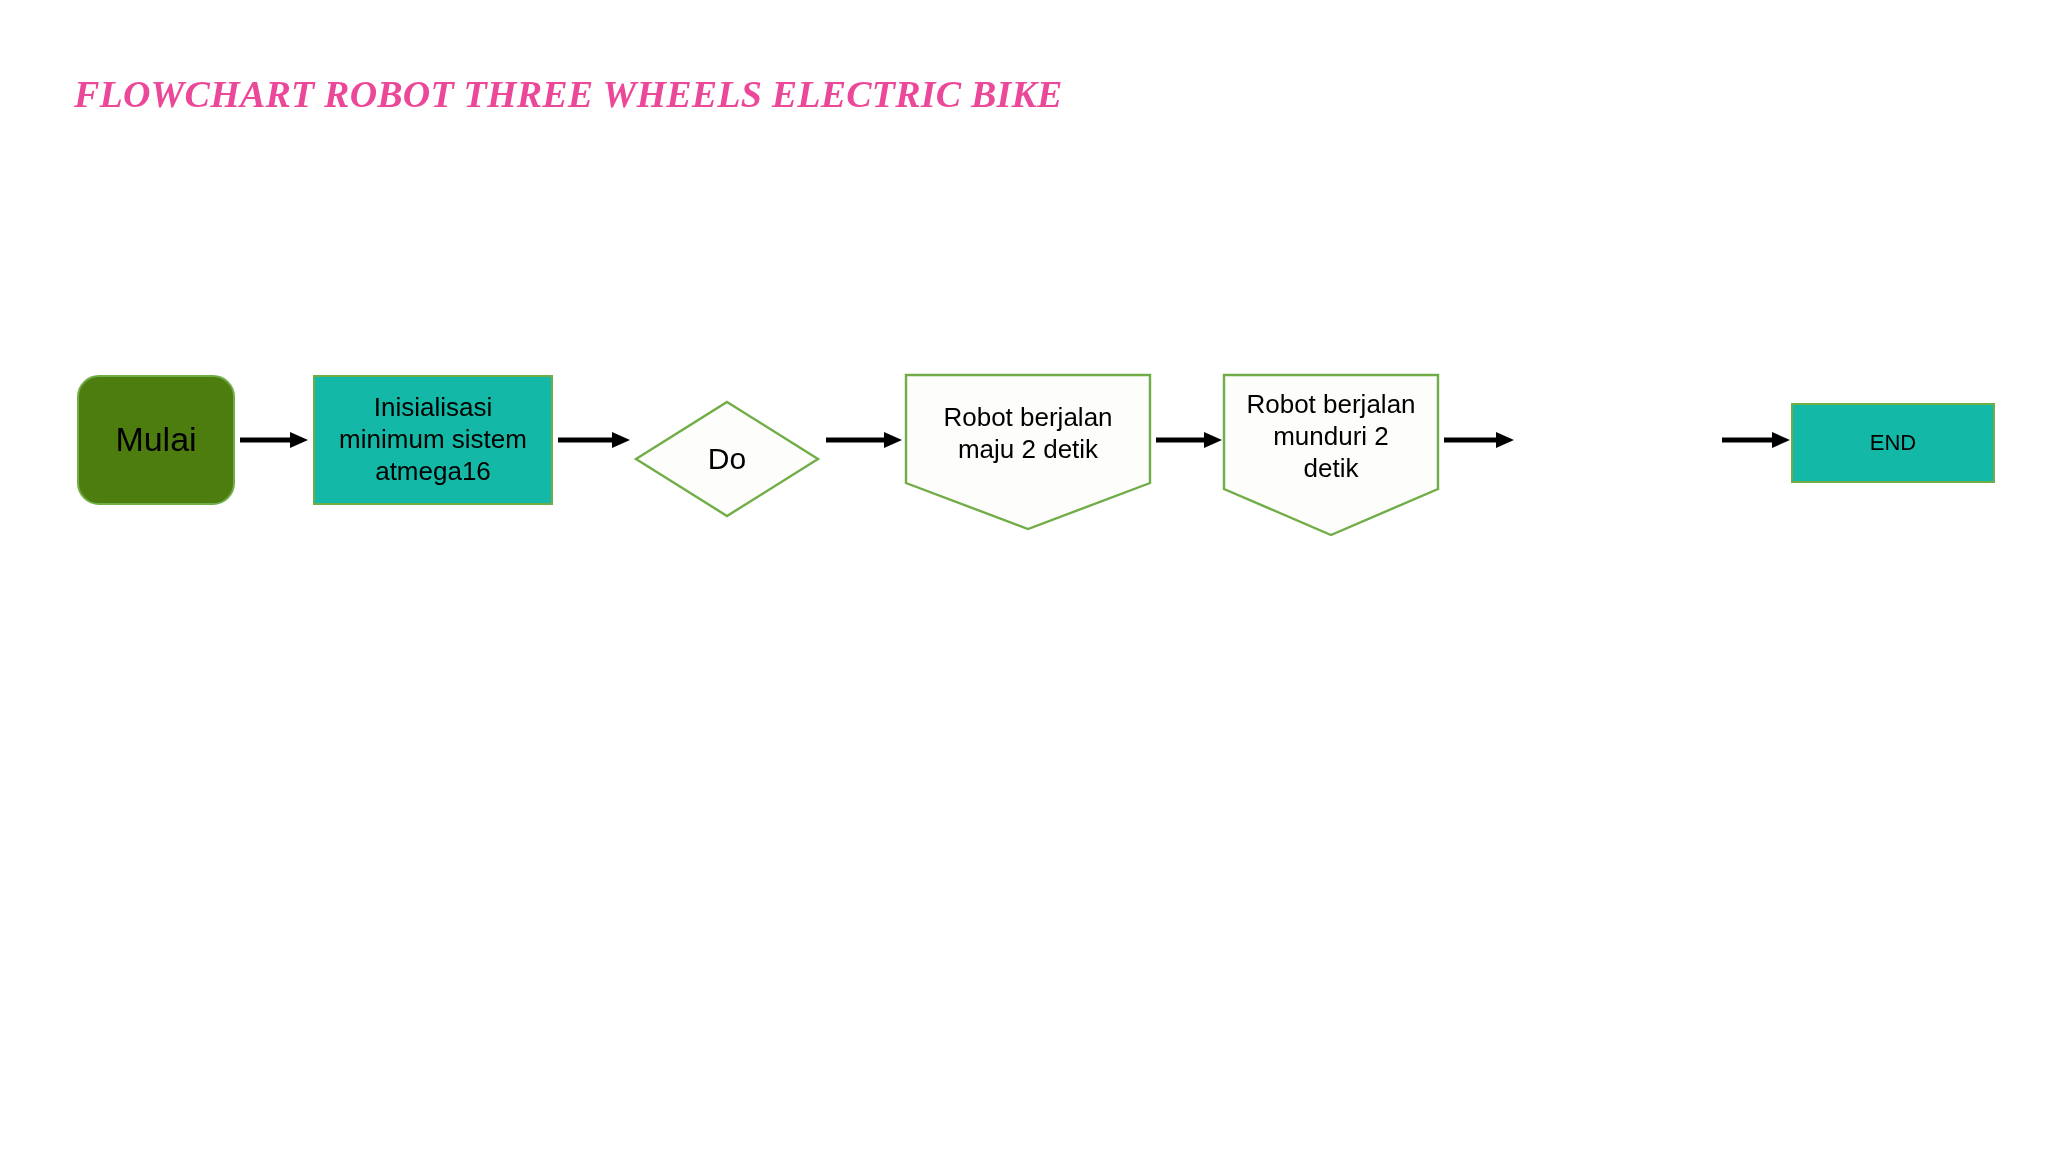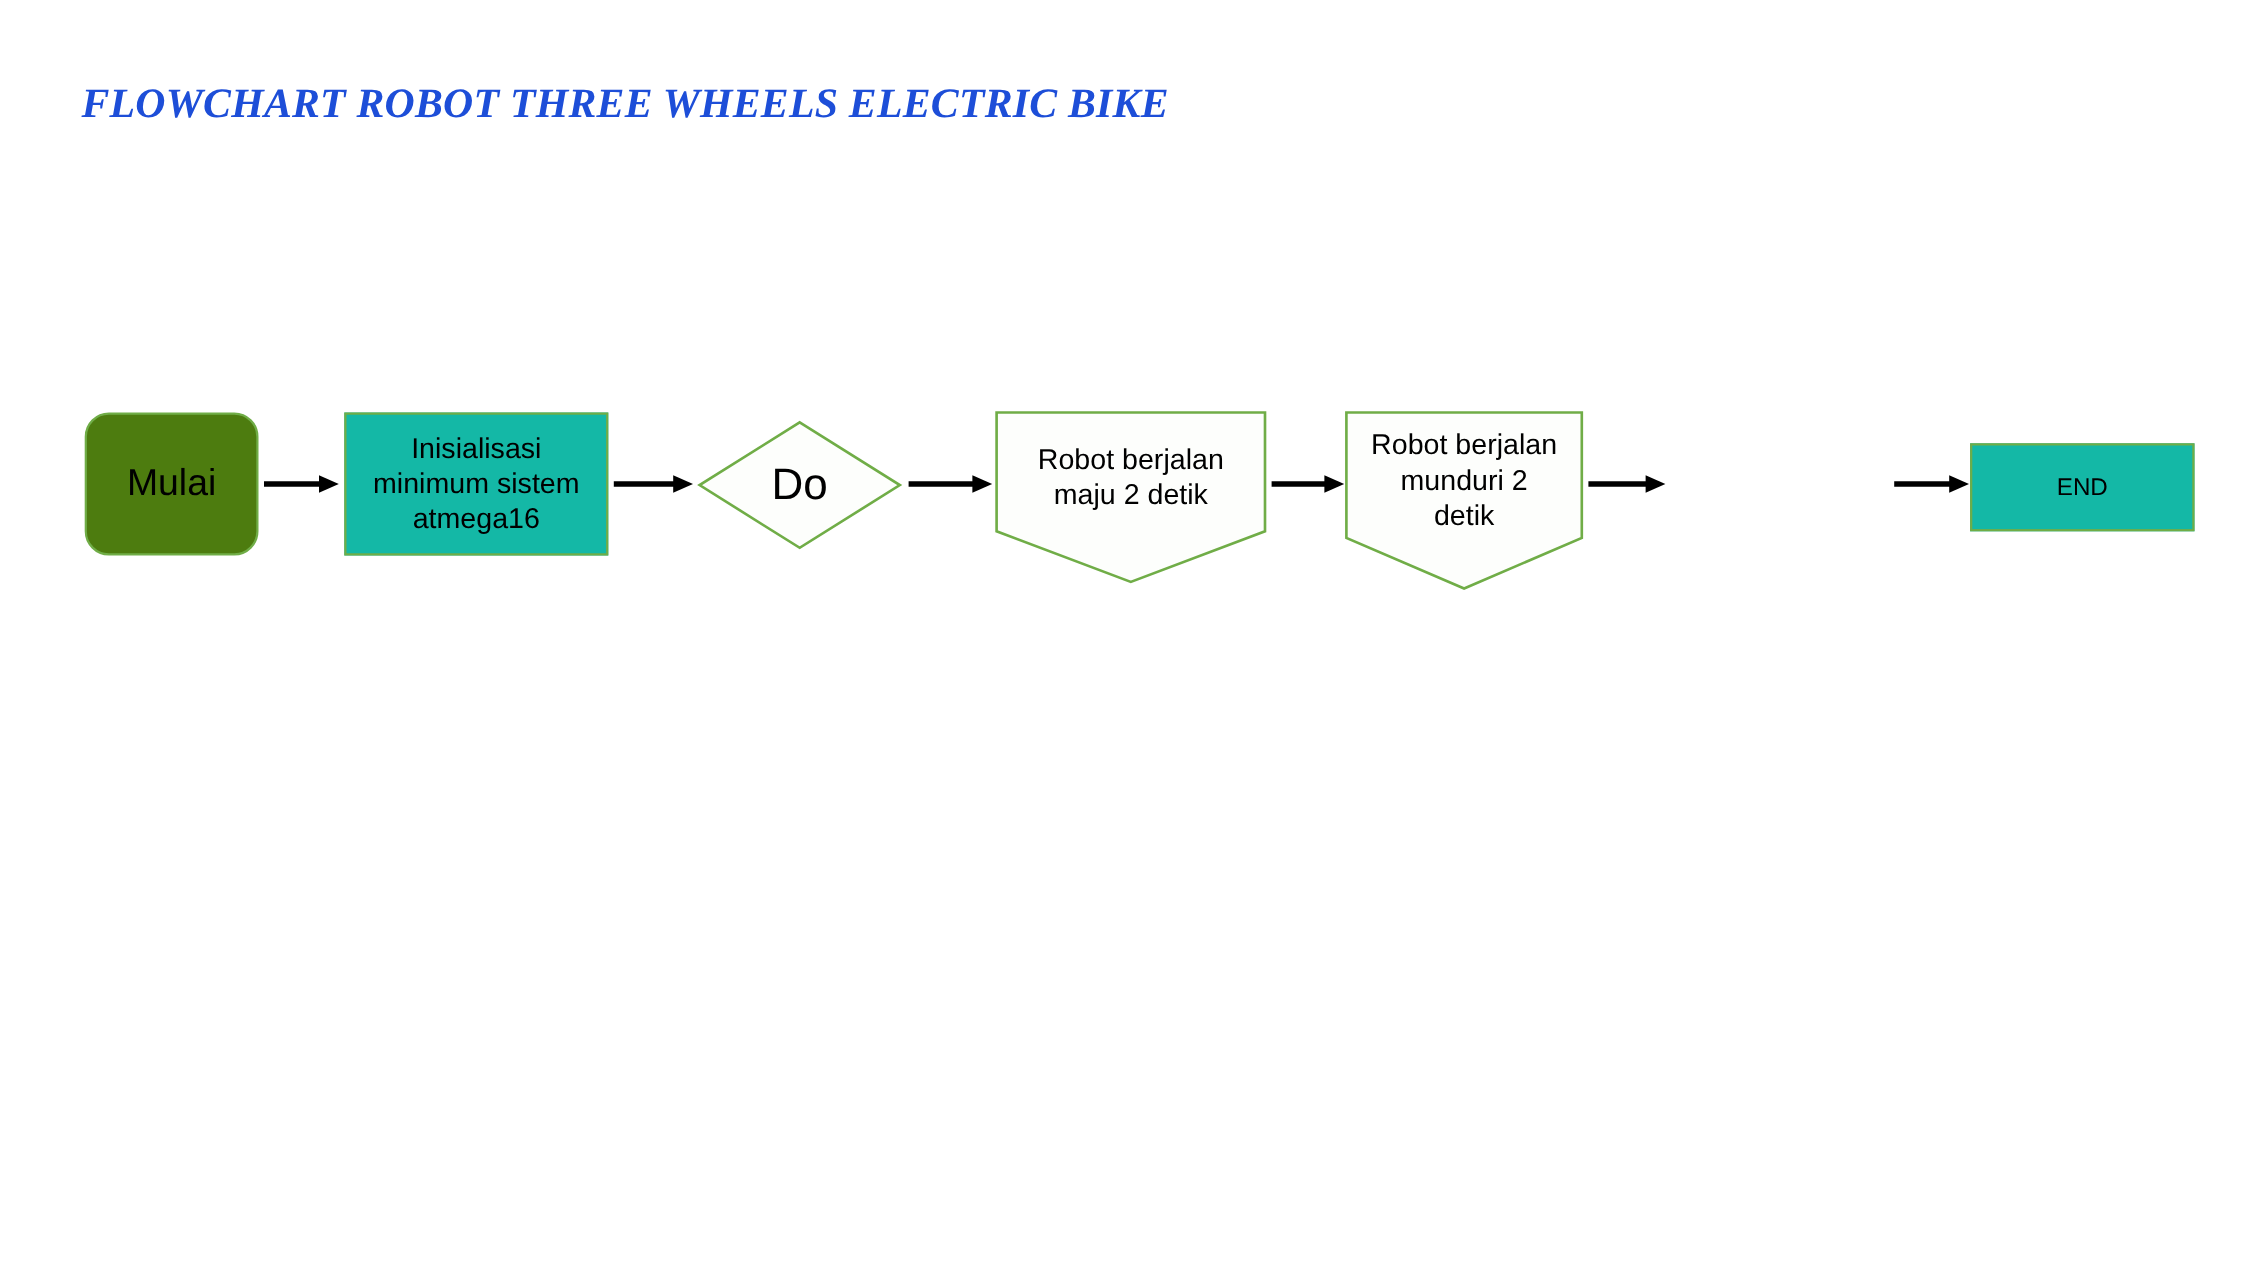--- a/index.html
+++ b/index.html
@@ -18,21 +18,21 @@
 
   #page-title {
     position: absolute;
     left: 74px;
     top: 72px;
     font-family: "Liberation Serif", serif;
     font-weight: bold;
     font-style: italic;
     font-size: 38px;
     letter-spacing: 0.2px;
-    color: #1d4ed8;
+    color: #ec4899;
     white-space: nowrap;
   }
 
   #canvas {
     position: absolute;
     left: 0;
     top: 0;
     width: 2048px;
     height: 1152px;
   }
@@ -108,21 +108,21 @@
 atmega16</span>
   </div>
 
   <div class="connector" style="left:558px; top:428px; width:72px;">
     <svg viewBox="0 0 72 24" width="72" height="24" aria-hidden="true">
       <line x1="0" y1="12" x2="58" y2="12" stroke="#000000" stroke-width="5"></line>
       <polygon points="54,4 72,12 54,20" fill="#000000"></polygon>
     </svg>
   </div>
 
-  <div class="node shape-svg" style="left:634px; top:382px; width:186px; height:118px; font-size:40px;">
+  <div class="node shape-svg" style="left:634px; top:400px; width:186px; height:118px; font-size:30px;">
     <svg viewBox="0 0 186 118" preserveAspectRatio="none" aria-hidden="true">
       <polygon points="93,2 184,59 93,116 2,59" fill="#FDFEFC" stroke="#70AD47" stroke-width="2.4"></polygon>
     </svg>
     <span class="label">Do</span>
   </div>
 
   <div class="connector" style="left:826px; top:428px; width:76px;">
     <svg viewBox="0 0 76 24" width="76" height="24" aria-hidden="true">
       <line x1="0" y1="12" x2="62" y2="12" stroke="#000000" stroke-width="5"></line>
       <polygon points="58,4 76,12 58,20" fill="#000000"></polygon>

